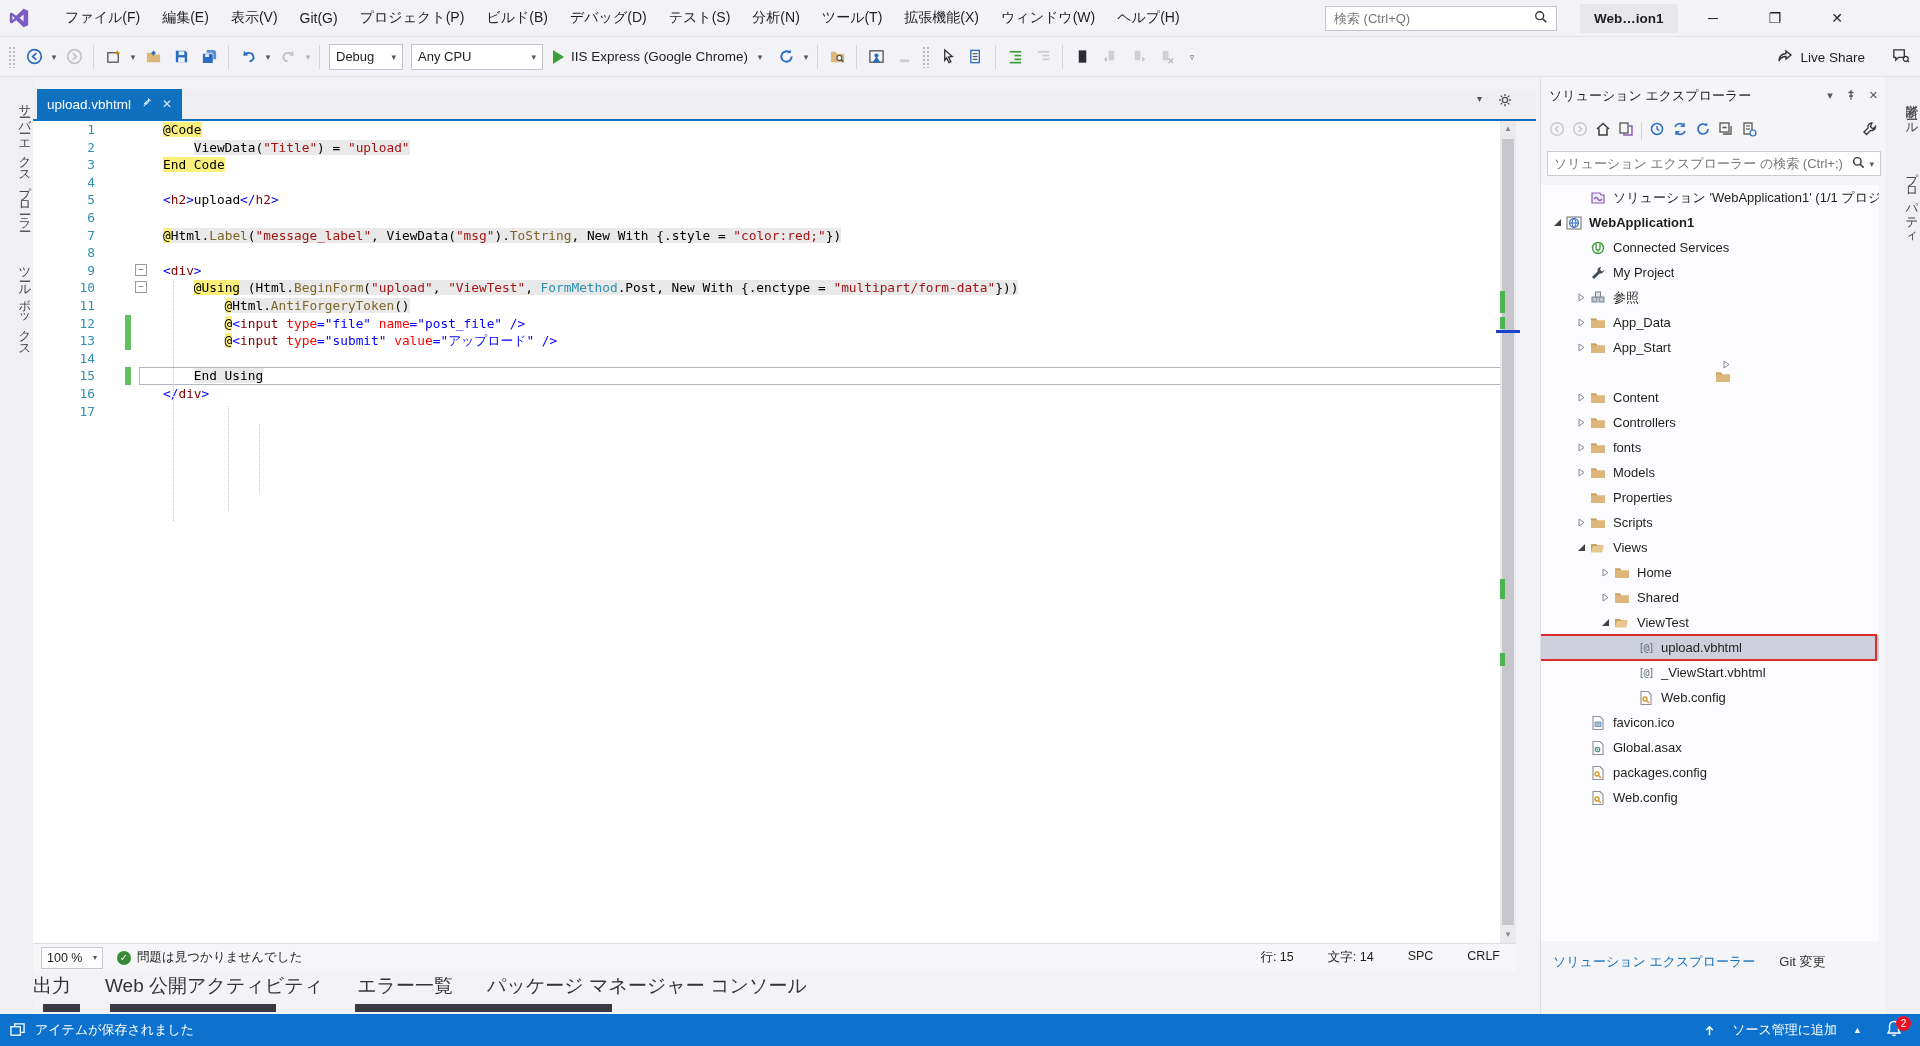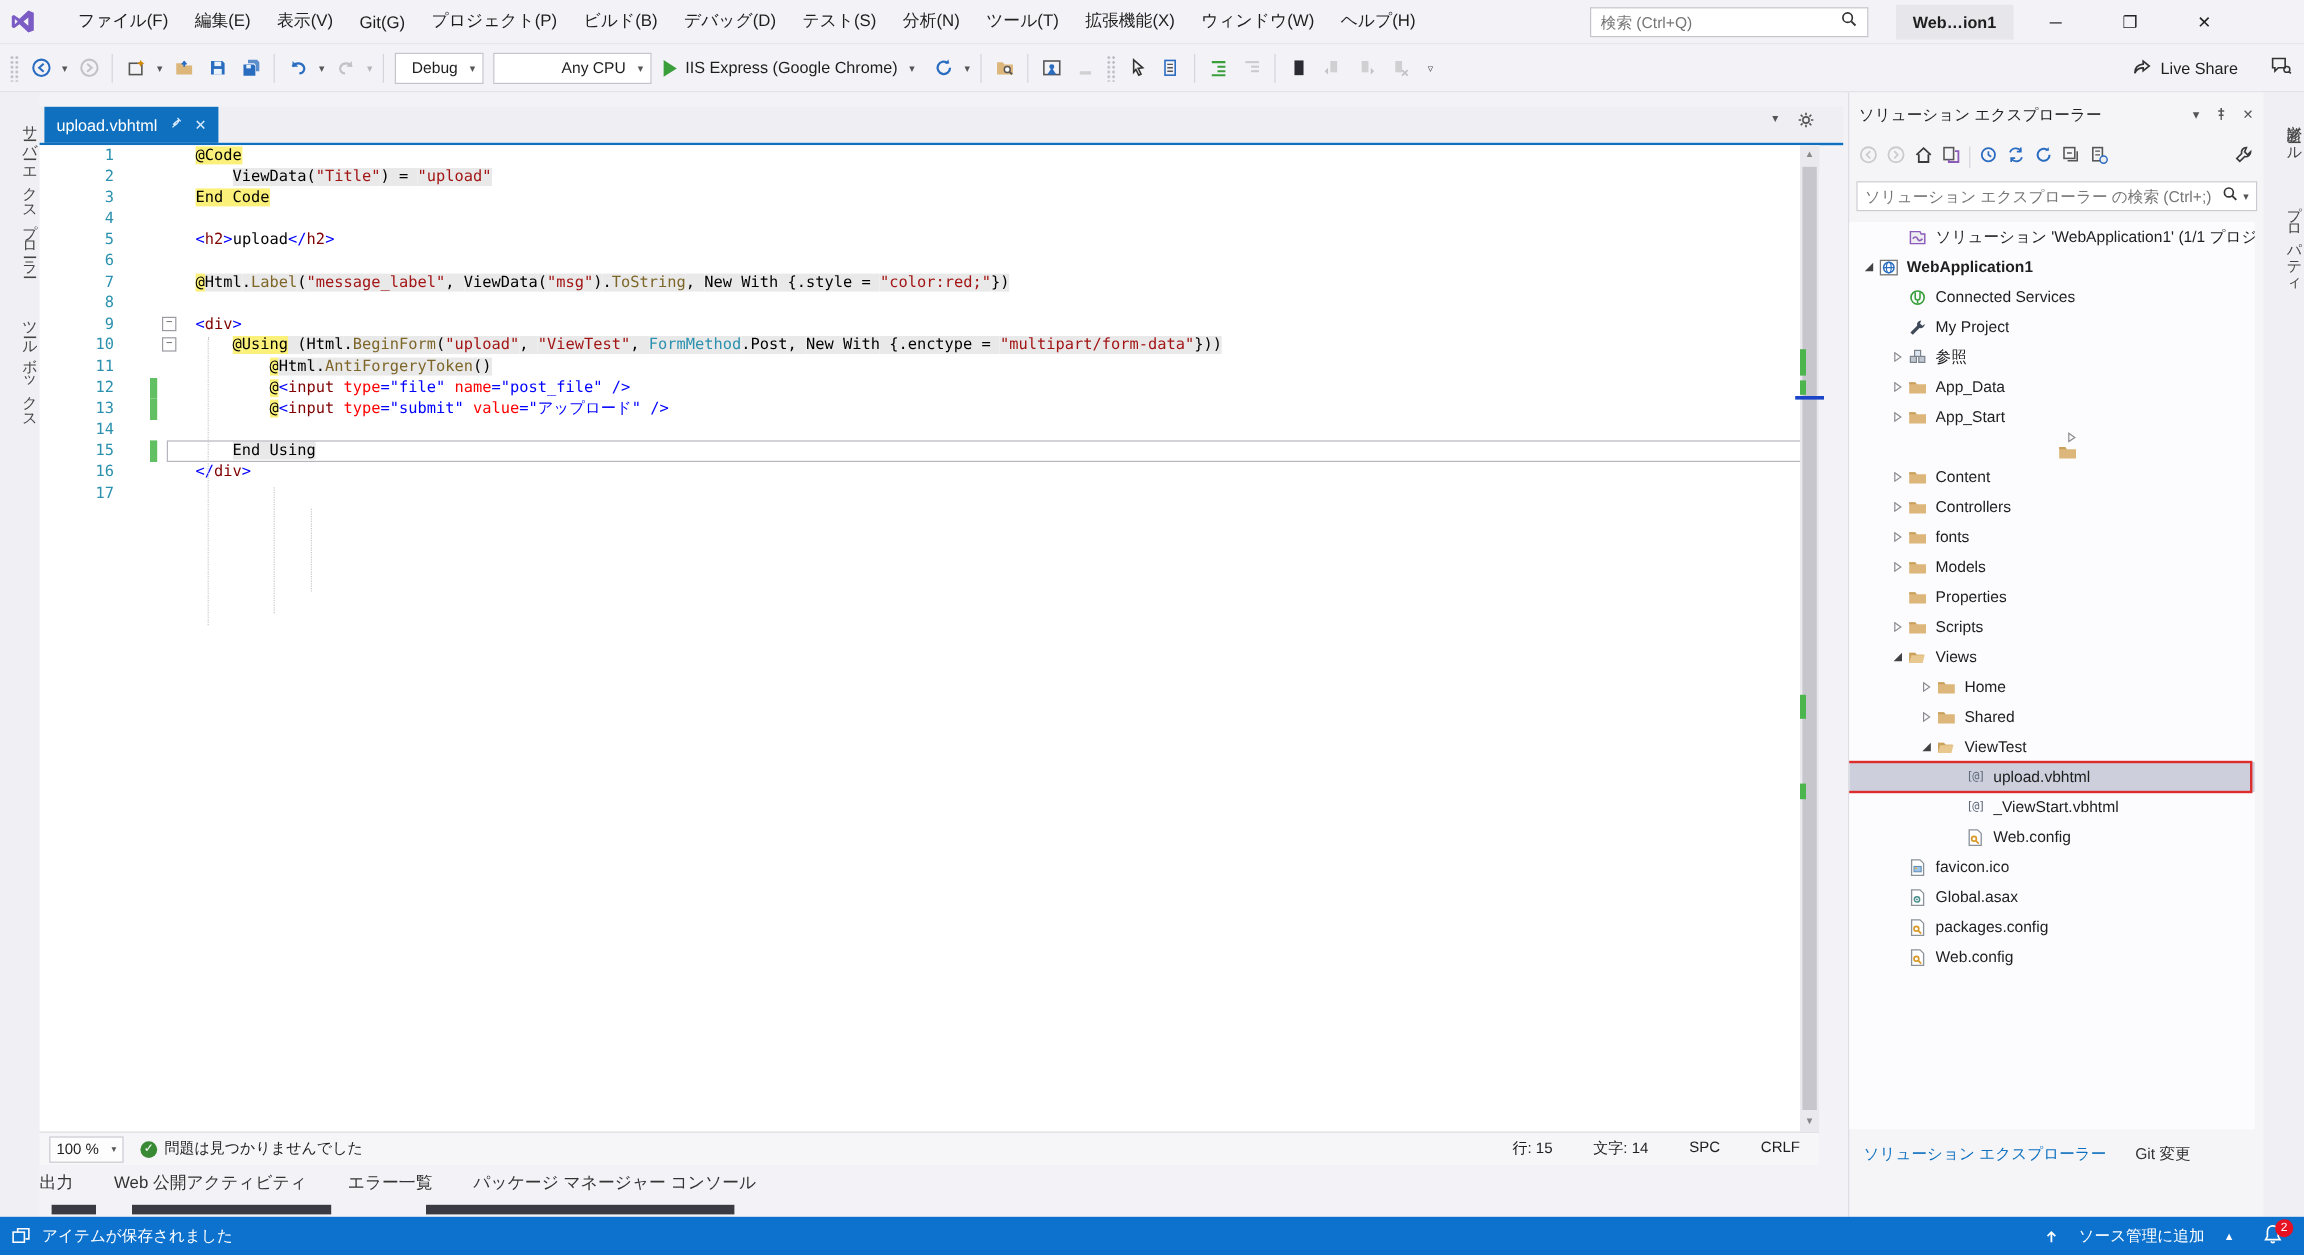--- a/index.html
+++ b/index.html
@@ -26,21 +26,21 @@
   #toolbar { position:absolute; left:0; top:37px; width:1920px; height:40px; background:#F3F3F7;
              border-bottom:1px solid #DFDFE6; display:flex; align-items:center; padding-left:4px; }
   .tb-grip { width:8px; height:22px; margin:0 4px;
              background-image:radial-gradient(#B8B8C0 1px, transparent 1.2px); background-size:4px 4px; }
   .tb-btn { height:28px; min-width:26px; display:flex; align-items:center; justify-content:center;
             margin:0 1px; color:#333; }
   .tb-btn svg { width:17px; height:17px; }
   .tb-dd { font-size:9px; color:#555; width:12px; text-align:center; }
   .tb-sep { width:1px; height:24px; background:#D4D4DC; margin:0 5px; }
   .tb-combo { height:26px; border:1px solid #C4C4CC; background:#FFFFFF; display:flex; align-items:center;
-              font-size:13px; color:#1E1E1E; padding:0 6px; margin:0 4px;text-align:right; }
+              font-size:13px; color:#1E1E1E; padding:0 6px; margin:0 4px; }
   .tb-combo .cval { flex:1; } .tb-combo .carr { font-size:9px; color:#555; margin-left:10px; }
   #combo-config { width:74px; } #combo-platform { width:132px; }
   #run-button { display:flex; align-items:center; margin:0 6px; font-size:13.5px; color:#1E1E1E; }
   #run-button .play { width:0; height:0; border-left:11px solid #3A9E3A; border-top:7px solid transparent;
                       border-bottom:7px solid transparent; margin-right:7px; }
   .dis { opacity:0.38; }
   #toolbar-right { position:absolute; right:10px; top:37px; height:40px; display:flex; align-items:center; }
   #live-share { display:flex; align-items:center; font-size:13.5px; color:#1E1E1E; margin-right:26px; }
   #live-share svg { width:18px; height:18px; margin-right:6px; }
 
@@ -93,21 +93,21 @@
                  display:flex; align-items:center; padding:0 5px; }
   #zoom-select .zv { flex:1; } #zoom-select .za { font-size:8px; color:#555; }
   #health { display:flex; align-items:center; margin-left:14px; }
   #health .chk { width:14px; height:14px; border-radius:50%; background:#388A34; color:#FFF; font-size:10px;
                  line-height:14px; text-align:center; margin-right:6px; }
   #ed-status-right { position:absolute; right:16px; display:flex; gap:34px; }
 
   
   #bottom-panel { position:absolute; left:0; top:1014px; width:1536px; height:0; }
   #bp-tabs { position:absolute; left:33px; top:-43px; height:30px; display:flex; gap:34px; align-items:center; }
-  .bp-tab { font-size:14px; color:#333; }
+  .bp-tab { font-size:19px; color:#333; }
   .bp-bar { position:absolute; top:-10px; height:8px; background:#3A3A42; }
 
   
   #solexp { position:absolute; left:1540px; top:77px; width:346px; height:937px; background:#F5F5F8;
             border-left:1px solid #DDDDE3; }
   #se-title-row { position:absolute; left:0; top:6px; width:100%; height:26px; display:flex; align-items:center;
                   font-size:13px; color:#1E1E1E; padding:0 8px; }
   #se-title { flex:1; white-space:nowrap; overflow:hidden; }
   #se-title-icons { display:flex; gap:12px; color:#555; font-size:11px; }
   #se-toolbar { position:absolute; left:0; top:40px; width:100%; height:28px; display:flex; align-items:center;

